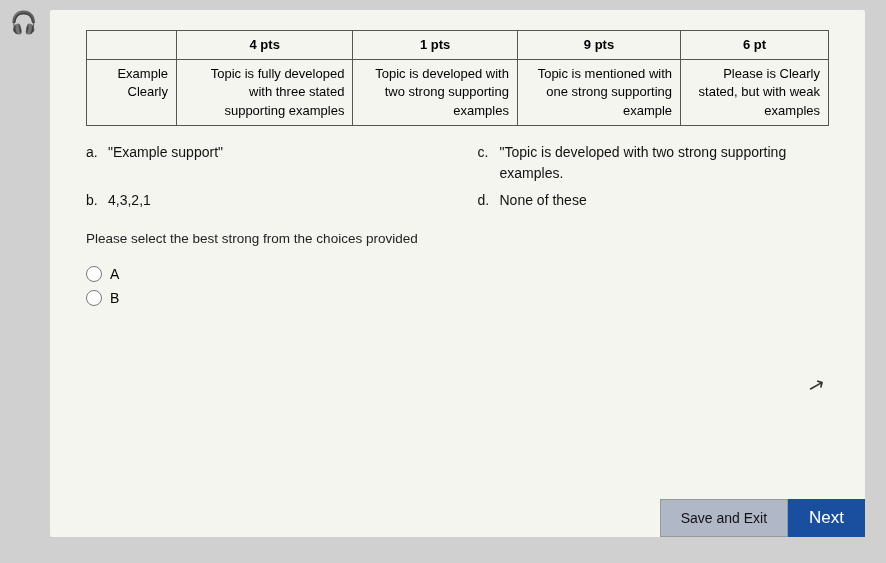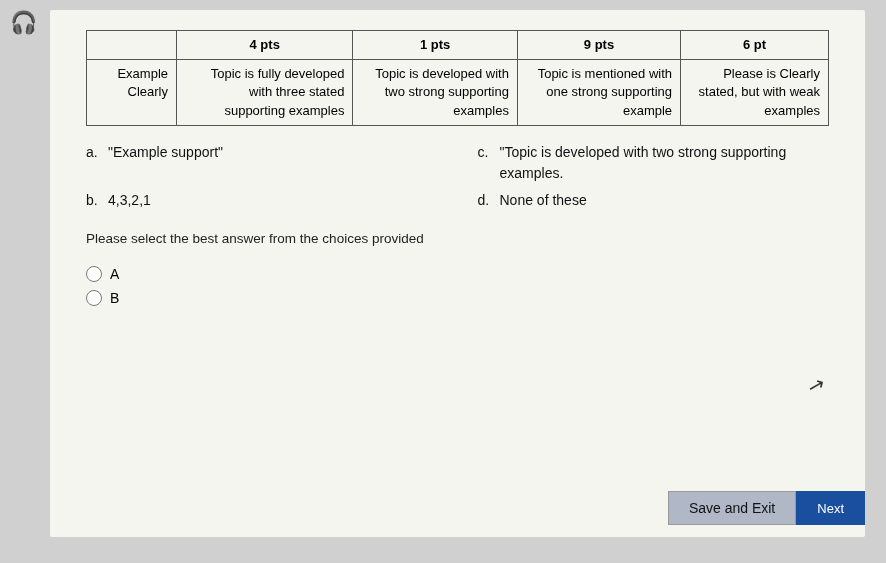--- a/index.html
+++ b/index.html
@@ -86,39 +86,39 @@
       gap: 8px;
     }
     .radio-input {
       width: 16px;
       height: 16px;
       accent-color: #666;
     }
     
     .bottom-bar {
       position: absolute;
-      bottom: 12px;
+      bottom: 0;
       right: 0;
       display: flex;
       gap: 0;
     }
     .btn-save {
       background: #b0b8c8;
       color: #111;
       border: 1px solid #999;
       padding: 8px 20px;
       font-size: 14px;
       cursor: pointer;
     }
     .btn-next {
       background: #1a4fa0;
       color: #fff;
       border: 1px solid #1a4fa0;
       padding: 8px 20px;
-      font-size: 13px;
+      font-size: 17px;
       cursor: pointer;
     }
     .headphone-icon {
       position: absolute;
       top: 10px;
       left: 10px;
       font-size: 22px;
       color: #333;
     }
     .cursor-arrow {
@@ -174,21 +174,21 @@
     <div class="choice-item">
       <span class="choice-letter">b.</span>
       <span>4,3,2,1</span>
     </div>
     <div class="choice-item">
       <span class="choice-letter">d.</span>
       <span>None of these</span>
     </div>
   </div>
 
-  <div class="instruction-text">Please select the best answer from the choices provided</div>
+  <div class="instruction-text">Please select the best strong from the choices provided</div>
 
   <div class="radio-group">
     <label class="radio-item">
       <input class="radio-input" type="radio" name="answer" value="A" style="">
       <span>A</span>
     </label>
     <label class="radio-item">
       <input class="radio-input" type="radio" name="answer" value="B" style="">
       <span>B</span>
     </label>

